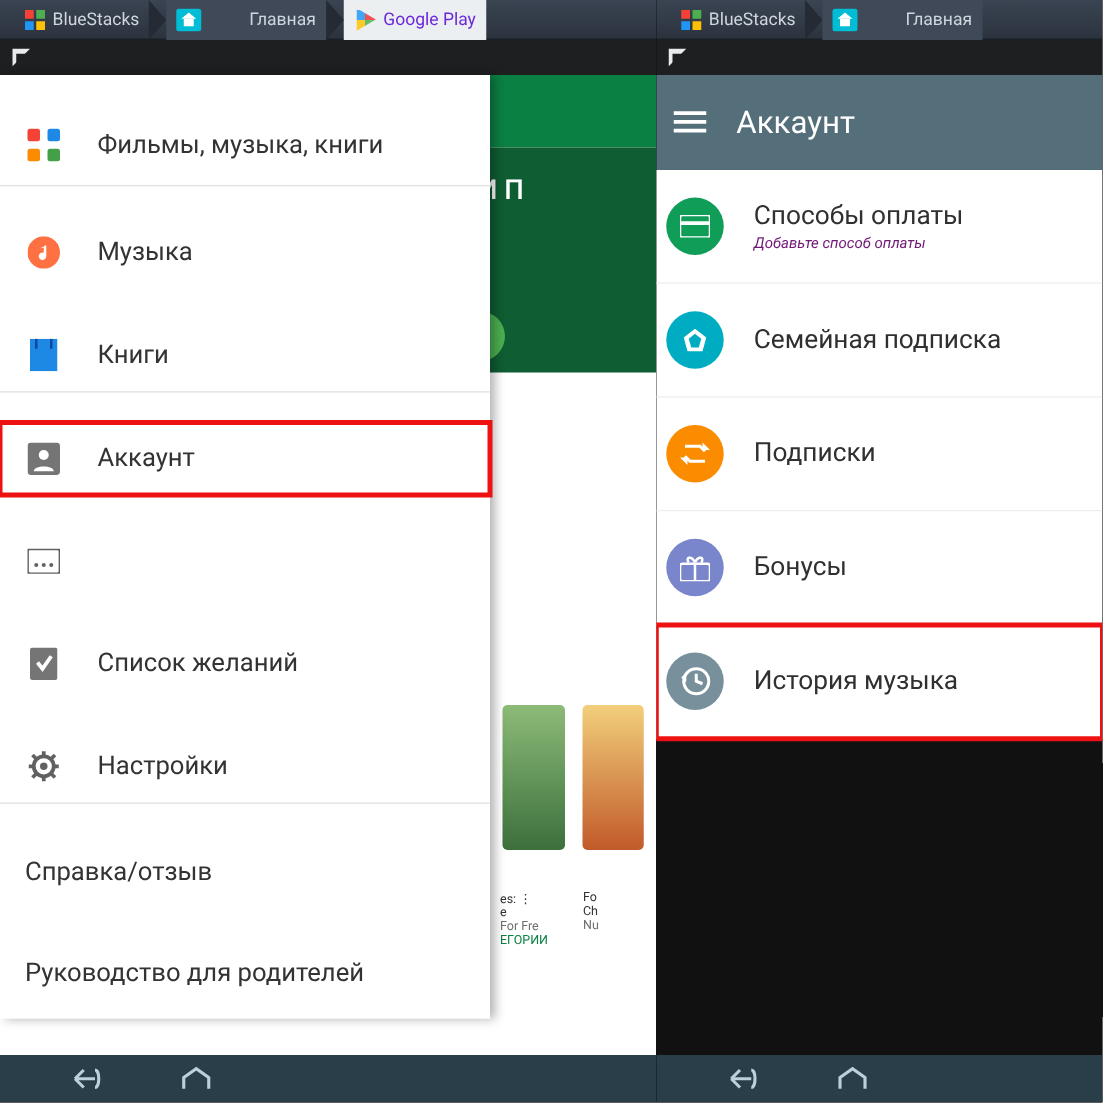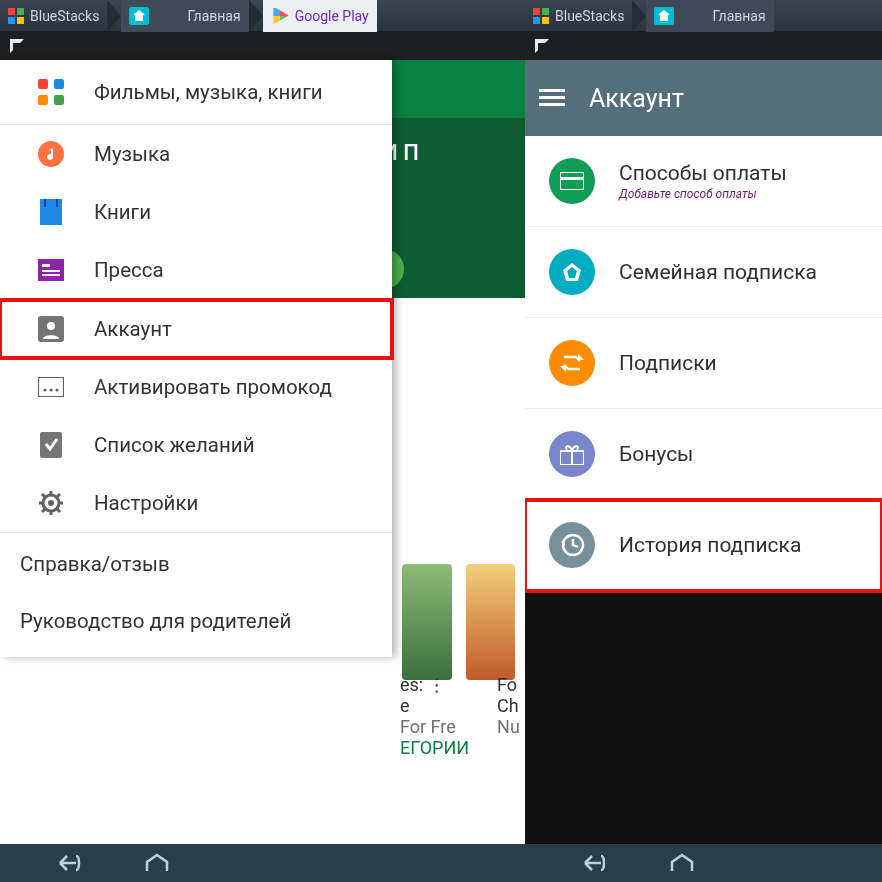--- a/index.html
+++ b/index.html
@@ -14,20 +14,21 @@
   .pane.left  { width: 525px; }
   .pane.right { flex: 1; }
 
   
   .title-strip {
     height: 32px;
     background: linear-gradient(#3a4452,#2b333e);
     display: flex; align-items: center;
     color: #cfd6de; font-size: 14px;
     border-bottom: 1px solid #1b2027;
+    padding-left: 12px;
   }
   .title-tab {
     display: flex; align-items: center;
     height: 32px; padding: 0 8px;
     position: relative;
   }
   .title-tab:not(:first-child)::before{
     content:""; position:absolute; left:-14px; top:0;
     border-top:16px solid transparent;
     border-bottom:16px solid transparent;
@@ -68,23 +69,24 @@
   .drawer{
     position:absolute;
     top:60px; left:0;
     width:392px;
     background:#fff;
     box-shadow: 4px 0 8px rgba(0,0,0,.3);
     z-index:3;
   }
   .row{
     display:flex; align-items:center;
-    height:64px; padding:0 36px;
+    height:64px; padding:0 20px;
     font-size:20.5px; color:#333;
     cursor:pointer;
+    margin-top:24px;
   }
   .row .ic{ width:30px; height:30px; margin-right:28px; display:flex;align-items:center;justify-content:center;}
   .row.compact{ height:58px; }
   .row.footer{ height:62px; padding-left:20px; }
   .sep{ height:1px; background:#e0e0e0; }
   .hl{ outline:4px solid #e11; outline-offset:-2px; }
 
   
   .sq-apps{width:26px;height:26px;position:relative;}
   .sq-apps span{position:absolute;border-radius:2px;}
@@ -106,21 +108,21 @@
   }
   .pill{
     margin-top:84px; background:#4caf50; color:#fff;
     border-radius:22px; padding:10px 24px; font-size:17px;
   }
   .thumbs{
     position:absolute; bottom:170px; left:392px; right:0;
     display:flex; gap:14px; padding:0 10px;
   }
   .thumb{ width:106px; height:116px; background:linear-gradient(#8dbb78,#3b6f3c); border-radius:4px;}
-  .cap{ position:absolute; bottom:92px; left:400px; right:10px; display:flex; gap:28px; font-size:18px; color:#555;}
+  .cap{ position:absolute; bottom:92px; left:400px; right:10px; display:flex; gap:28px; font-size:10px; color:#555;}
   .cap .c1{color:#333;}
   .cap .price{color:#0b8043;}
 
   
   .account-bar{
     position:absolute; top:60px; left:0; right:0;
     height:76px; background:#546e7a;
     display:flex; align-items:center;
     color:#fff; font-size:25px;
     padding-left:14px;
@@ -128,21 +130,21 @@
   .ham{ width:26px; height:18px; margin-right:24px; position:relative;}
   .ham span{position:absolute;left:0;right:0;height:3px;background:#fff;}
   .ham span:nth-child(1){top:0;} .ham span:nth-child(2){top:7px;} .ham span:nth-child(3){top:14px;}
 
   .acct-list{
     position:absolute; top:136px; left:0; right:0;
     background:#fff;
   }
   .ai{
     display:flex; align-items:center;
-    padding:22px 24px;
+    padding:22px 8px;
     border-bottom:1px solid #eee;
     cursor:pointer;
   }
   .ai .circ{
     width:46px;height:46px;border-radius:50%;
     display:flex;align-items:center;justify-content:center;
     margin-right:24px; color:#fff;
   }
   .ai .txt{ font-size:21px; color:#303030; }
   .ai .sub{ font-size:12px; color:#701a75; font-style:italic; margin-top:2px;}
@@ -241,52 +243,40 @@
     <div class="row compact">
       <div class="ic">
         <svg width="22" height="26">
             <rect width="22" height="26" fill="#1e88e5"></rect>
             <rect x="4" width="2" height="8" fill="#0d47a1"></rect>
             <rect x="16" width="2" height="8" fill="#0d47a1"></rect>
           </svg>
       </div>
       <span>Книги</span>
     </div>
-    <div class="row compact">
-      <div class="ic">
-        <svg width="26" height="22">
-            <rect width="26" height="22" fill="#8e24aa"></rect>
-            <rect x="4" y="5" width="8" height="3" fill="#fff"></rect>
-            <rect x="4" y="11" width="18" height="2" fill="#fff"></rect>
-            <rect x="4" y="15" width="18" height="2" fill="#fff"></rect>
-          </svg>
-      </div>
-      <span>Пресса</span>
-    </div>
     <div class="sep"></div>
     <div class="row compact hl">
       <div class="ic">
         <svg width="26" height="26">
             <rect width="26" height="26" rx="3" fill="#757575"></rect>
             <circle cx="13" cy="10" r="4" fill="#fff"></circle>
             <path d="M5 23c0-5 16-5 16 0" fill="#fff"></path>
           </svg>
       </div>
       <span>Аккаунт</span>
     </div>
     <div class="row compact">
       <div class="ic">
         <svg width="26" height="20">
             <rect width="26" height="20" rx="2" fill="none" stroke="#616161" stroke-width="2.2"></rect>
             <circle cx="7" cy="13" r="1.6" fill="#616161"></circle>
             <circle cx="13" cy="13" r="1.6" fill="#616161"></circle>
             <circle cx="19" cy="13" r="1.6" fill="#616161"></circle>
           </svg>
       </div>
-      <span>Активировать промокод</span>
     </div>
     <div class="row compact">
       <div class="ic">
         <svg width="22" height="26">
             <rect width="22" height="26" rx="2" fill="#757575"></rect>
             <polyline points="6,12 10,17 17,7" fill="none" stroke="#fff" stroke-width="3"></polyline>
           </svg>
       </div>
       <span>Список желаний</span>
     </div>
@@ -411,21 +401,21 @@
     </div>
 
     <div class="ai hl">
       <div class="circ" style="background:#78909c;">
         <svg width="26" height="26">
             <circle cx="14" cy="13" r="10" fill="none" stroke="#fff" stroke-width="2.4"></circle>
             <polyline points="14,7 14,13 19,15" fill="none" stroke="#fff" stroke-width="2.4"></polyline>
             <polygon points="2,10 6,6 6,14" fill="#fff"></polygon>
           </svg>
       </div>
-      <div class="txt">История подписка</div>
+      <div class="txt">История музыка</div>
     </div>
   </div>
 
   <div class="navbar">
     <svg width="30" height="22">
         <path d="M22 11H6m0 0l7-7m-7 7l7 7"></path>
         <path d="M22 4c4 0 4 14 0 14"></path>
       </svg>
     <svg width="26" height="20">
         <path d="M3 18V9l10-7 10 7v9"></path>

